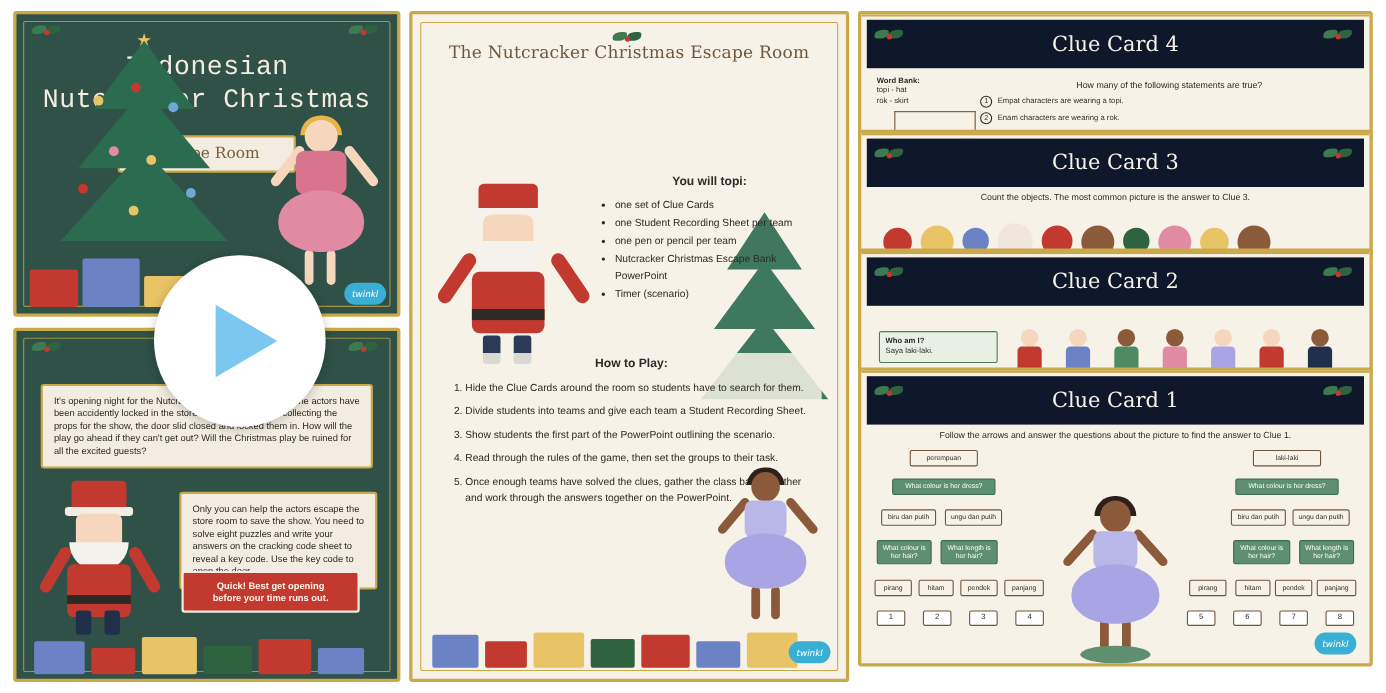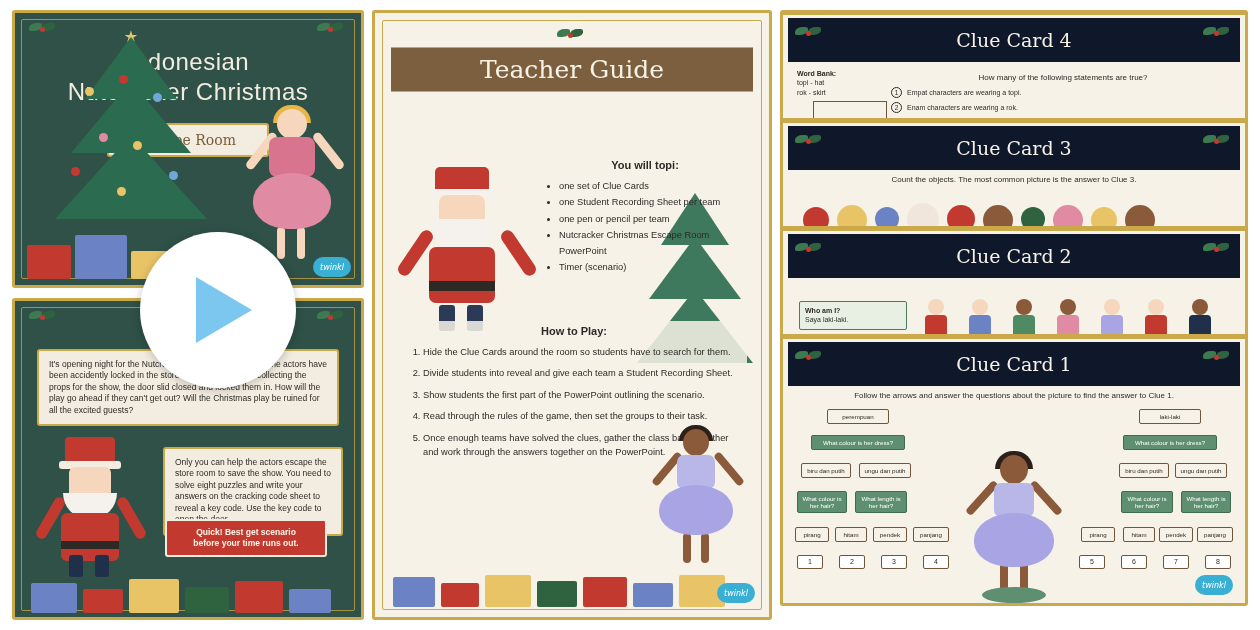--- a/index.html
+++ b/index.html
@@ -27,21 +27,21 @@
     border-radius:2px;
     pointer-events:none;
   }
 
   
   .col-left { width:352px; display:flex; flex-direction:column; gap:10px; }
 
   .slide-title { flex:0 0 278px; background:#2f5147; }
   .slide-title .ttl-wrap { position:absolute; left:0; right:0; top:34px; text-align:center; }
   .slide-title .t1 {
-    font-family:Liberation Sans, sans-serif;
+    font-family:Liberation Mono, monospace;
     color:#f3ece0; font-size:24px; line-height:1.25; letter-spacing:.5px;text-align:center;
   }
   .escape-pill {
     margin:16px auto 0; width:162px; padding:7px 0;
     background:#f3ece0; border:2px solid #caa94a; border-radius:3px;
     color:#7a5c38; font-family:"DejaVu Serif", serif; font-size:14px;
   }
   
   .tree { position:absolute; left:26px; bottom:58px; width:180px; height:190px; }
   .tree i {
@@ -349,21 +349,21 @@
         </div>
       <div class="holly" style="right:14px;top:10px;">
           <b></b>
           <b></b>
           <i></i>
         </div>
 
       <div class="story-box">It's opening night for the Nutcracker Christmas play but all the actors have been accidently locked in the store room. As they were collecting the props for the show, the door slid closed and locked them in. How will the play go ahead if they can't get out? Will the Christmas play be ruined for all the excited guests?</div>
       <div class="story-box-2">Only you can help the actors escape the store room to save the show. You need to solve eight puzzles and write your answers on the cracking code sheet to reveal a key code. Use the key code to open the door.</div>
       <div class="quick-pill">
-        <div>Quick! Best get scenario</div>
+        <div>Quick! Best get opening</div>
         <div>before your time runs out.</div>
       </div>
 
       <div class="nutcracker">
         <div class="arm l"></div>
           <div class="arm r"></div>
         <div class="hat"></div>
           <div class="hatbrim"></div>
         <div class="face"></div>
           <div class="beard"></div>
@@ -388,23 +388,21 @@
     <div class="card guide">
       <div class="inner-frame"></div>
 
       <div class="holly" style="left:50%;transform:translateX(-50%);top:16px;">
           <b></b>
           <b></b>
           <i></i>
         </div>
 
       <div class="guide-header">
-        <div class="guide-title-band">
-          <span>Teacher Guide</span>
-        </div>
+        <div class="guide-sub">The Nutcracker Christmas Escape Room</div>
       </div>
 
       <div class="guide-tree">
         <i class="a"></i>
           <i class="b"></i>
           <i class="c"></i>
       </div>
 
       <div class="santa">
         <div class="arm l"></div>
@@ -418,30 +416,30 @@
         <div class="leg l"></div>
           <div class="leg r"></div>
       </div>
 
       <div class="need-block">
         <div class="need-head">You will topi:</div>
         <ul class="need-list">
           <li>one set of Clue Cards</li>
           <li>one Student Recording Sheet per team</li>
           <li>one pen or pencil per team</li>
-          <li>Nutcracker Christmas Escape Room PowerPoint</li>
+          <li>Nutcracker Christmas Escape Bank PowerPoint</li>
           <li>Timer (scenario)</li>
         </ul>
       </div>
 
       <div class="play-block">
         <div class="play-head">How to Play:</div>
         <ol class="play-list">
           <li>Hide the Clue Cards around the room so students have to search for them.</li>
-          <li>Divide students into reveal and give each team a Student Recording Sheet.</li>
+          <li>Divide students into teams and give each team a Student Recording Sheet.</li>
           <li>Show students the first part of the PowerPoint outlining the scenario.</li>
           <li>Read through the rules of the game, then set the groups to their task.</li>
           <li>Once enough teams have solved the clues, gather the class back together and work through the answers together on the PowerPoint.</li>
         </ol>
       </div>
 
       <div class="ballerina">
         <div class="arm l"></div>
           <div class="arm r"></div>
         <div class="hair"></div>

